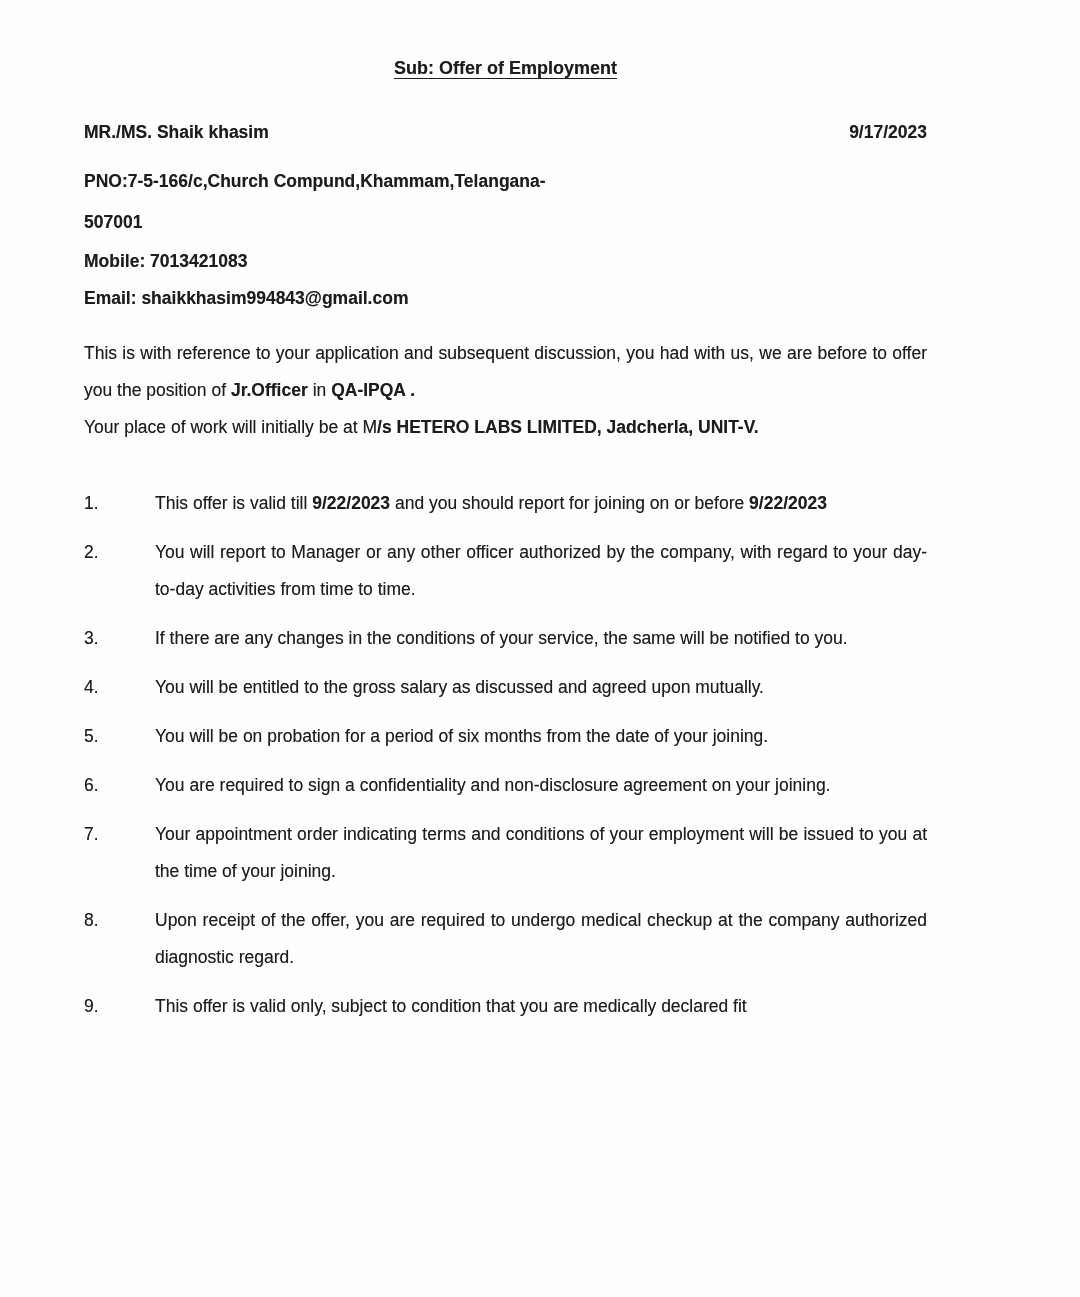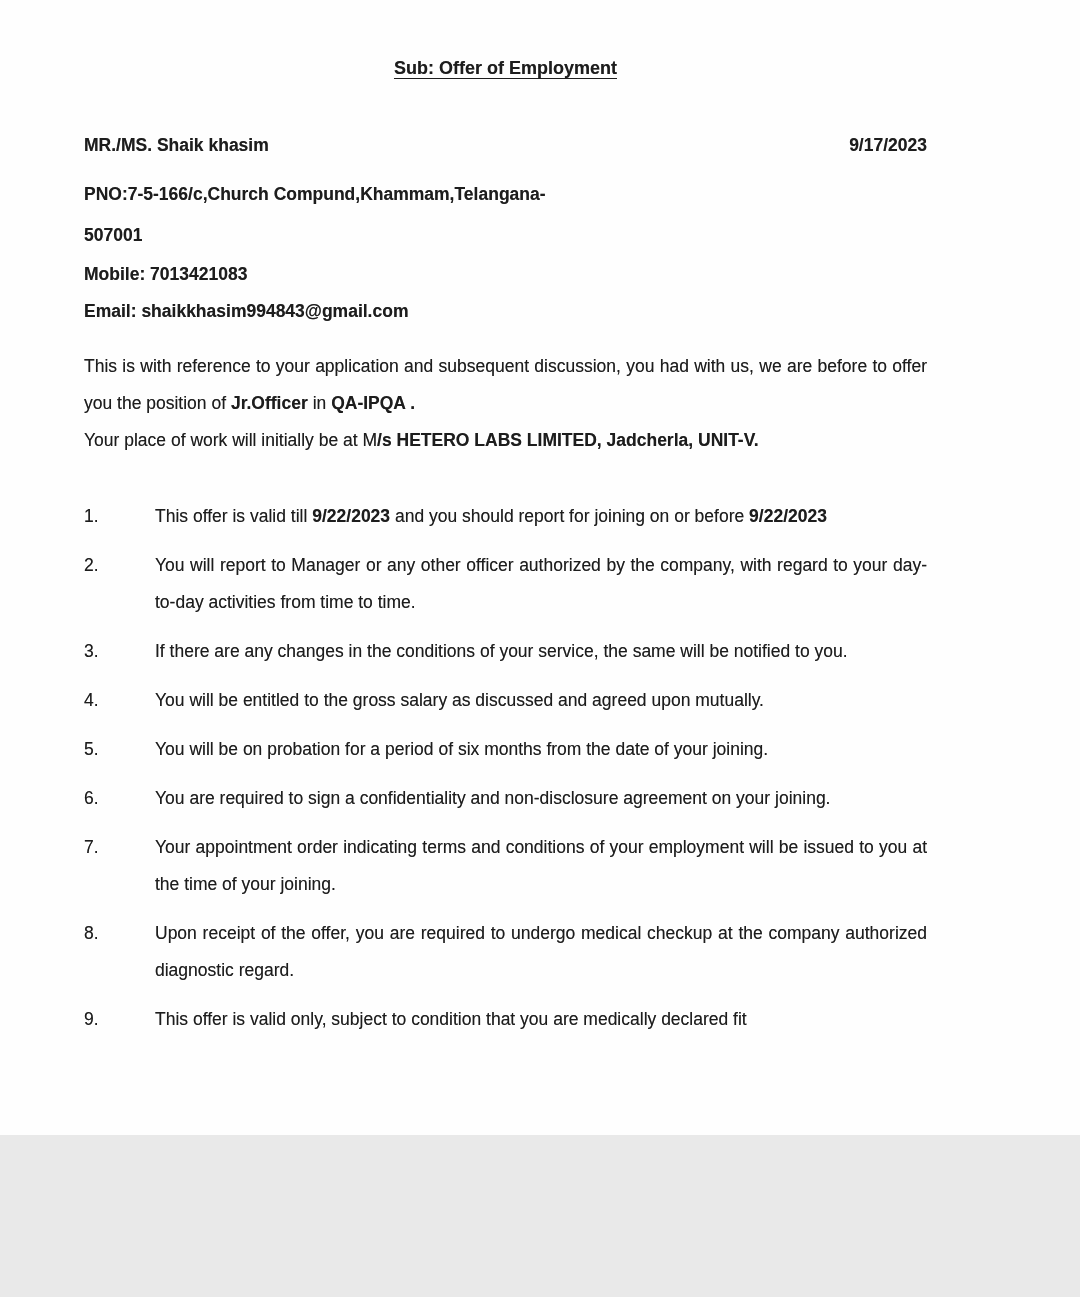--- a/index.html
+++ b/index.html
@@ -1,20 +1,20 @@
 <!DOCTYPE html>
 <html><head>
 <meta charset="utf-8">
 <style>
   * { margin: 0; padding: 0; box-sizing: border-box; }
   html, body { background: #e9e9e9; }
   .page {
     position: relative;
     width: 1080px;
-    height: 1135px;
+    height: 1297px;
     margin: 0 auto;
     background: #fefefe;
     font-family: "Liberation Sans", "DejaVu Sans", sans-serif;
     color: #1d1d1d;
     overflow: hidden;
     text-shadow: 0 0 0.6px rgba(40,40,40,0.55);
   }
   .content {
     position: absolute;
     left: 84px;
@@ -25,21 +25,21 @@
   }
   .doc-title {
     margin-top: 56px;
     text-align: center;
     font-weight: bold;
     font-size: 18px;
     line-height: 24px;
   }
   .doc-title span { text-decoration: underline; text-underline-offset: 4px; }
   .header-row {
-    margin-top: 53px;
+    margin-top: 40px;
     display: flex;
     justify-content: space-between;
     font-weight: bold;
     line-height: 24px;
   }
   .addr-block {
     margin-top: 17px;
     font-weight: bold;
     line-height: 41px;
   }

